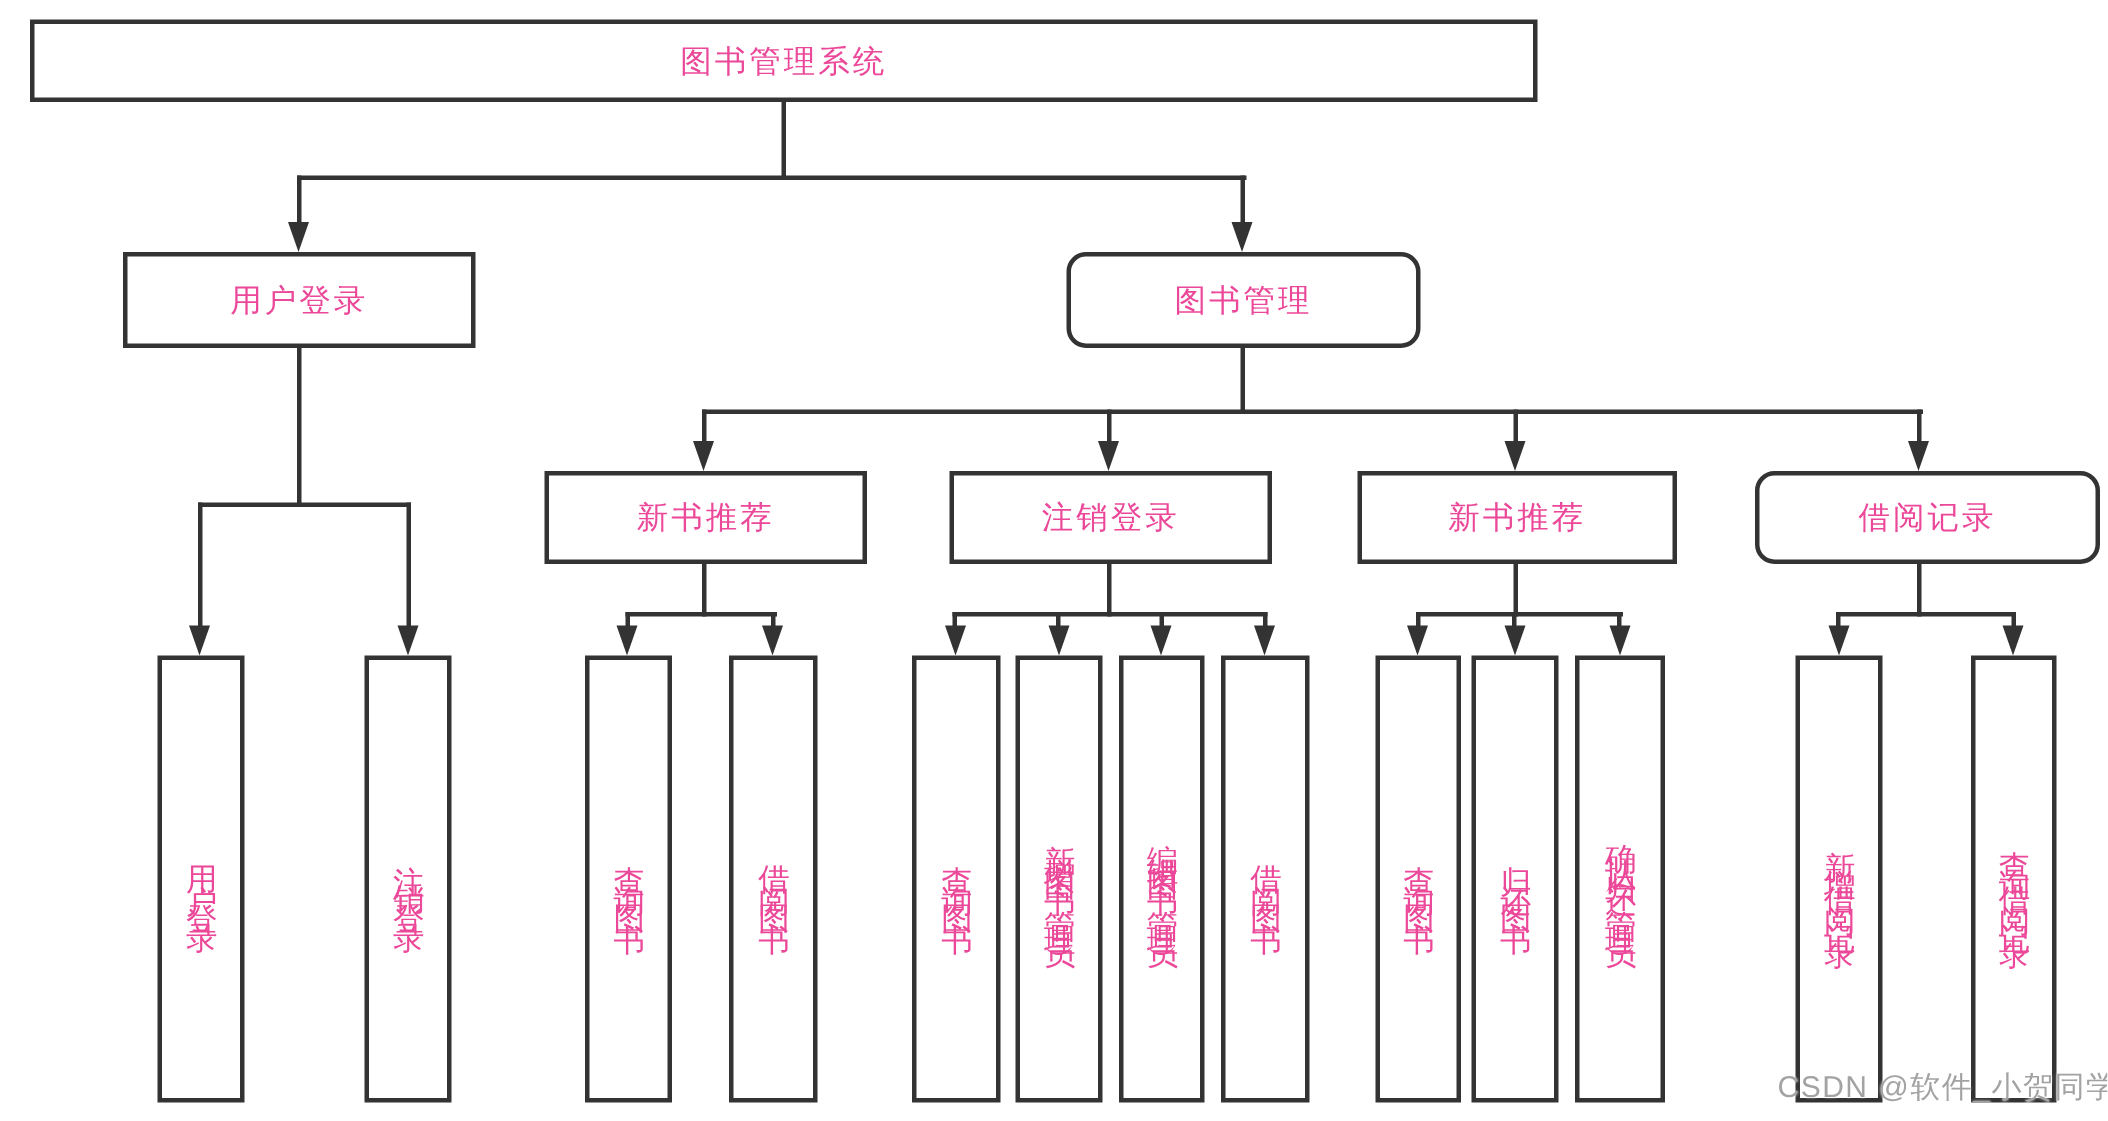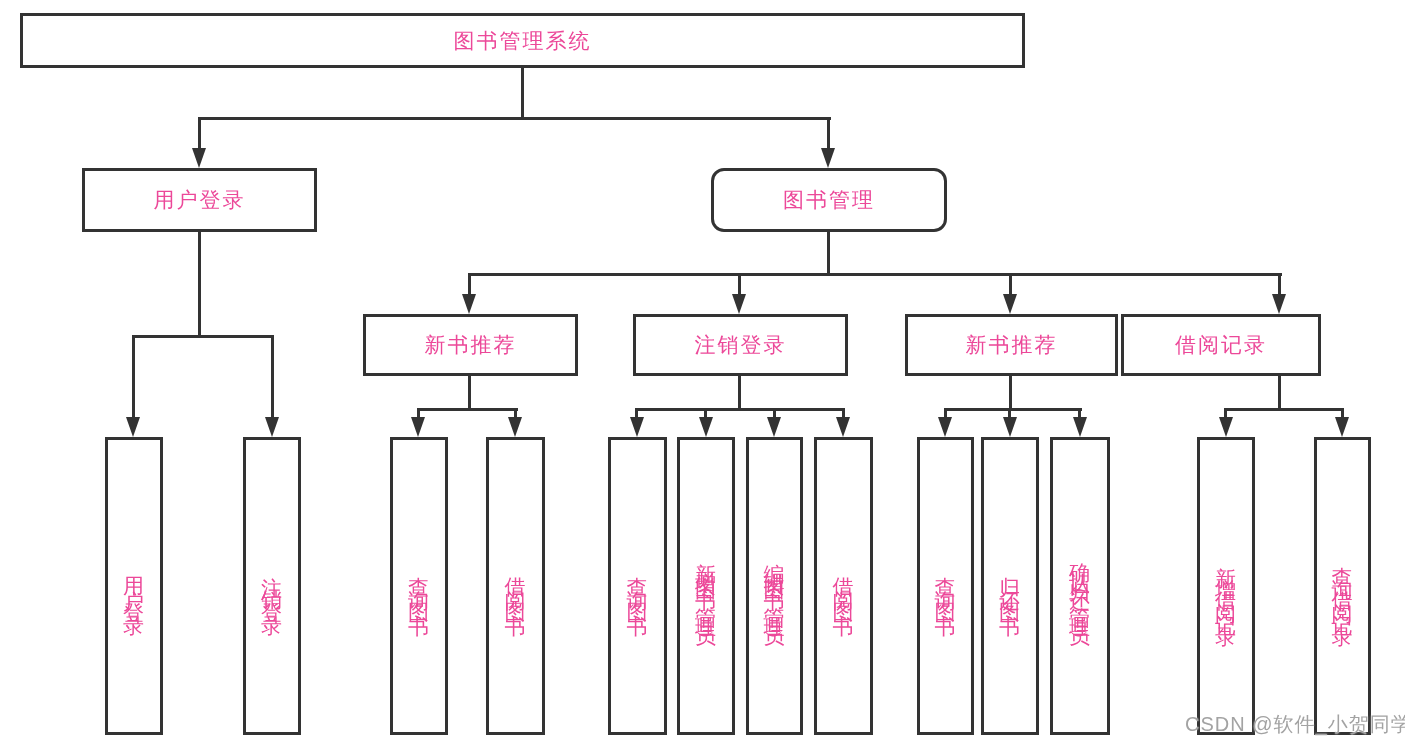--- a/index.html
+++ b/index.html
@@ -90,21 +90,21 @@
   <div class="vl" style="left:738px;  top:273px; height:25px;"></div>
   <div class="arrow" style="left:732px;  top:294px;"></div>
   <div class="vl" style="left:1009px; top:273px; height:25px;"></div>
   <div class="arrow" style="left:1003px; top:294px;"></div>
   <div class="vl" style="left:1278px; top:273px; height:25px;"></div>
   <div class="arrow" style="left:1272px; top:294px;"></div>
 
   <div class="box" style="left:363px;  top:314px; width:215px; height:62px;">新书推荐</div>
   <div class="box" style="left:633px;  top:314px; width:215px; height:62px;">注销登录</div>
   <div class="box" style="left:905px;  top:314px; width:213px; height:62px;">新书推荐</div>
-  <div class="box" style="left:1121px; top:314px; width:200px; height:62px;">借阅记录</div>
+  <div class="box" style="left:1170px; top:314px; width:230px; height:62px;border-radius:13px;">借阅记录</div>
 
   <div class="vl" style="left:468px; top:376px; height:35px;"></div>
   <div class="hl" style="left:417px; top:408px; width:101px;"></div>
   <div class="vl" style="left:417px; top:408px; height:12px;"></div>
   <div class="arrow" style="left:411px; top:417px;"></div>
   <div class="vl" style="left:514px; top:408px; height:12px;"></div>
   <div class="arrow" style="left:508px; top:417px;"></div>
 
   <div class="vl" style="left:738px; top:376px; height:35px;"></div>
   <div class="hl" style="left:635px; top:408px; width:210px;"></div>

